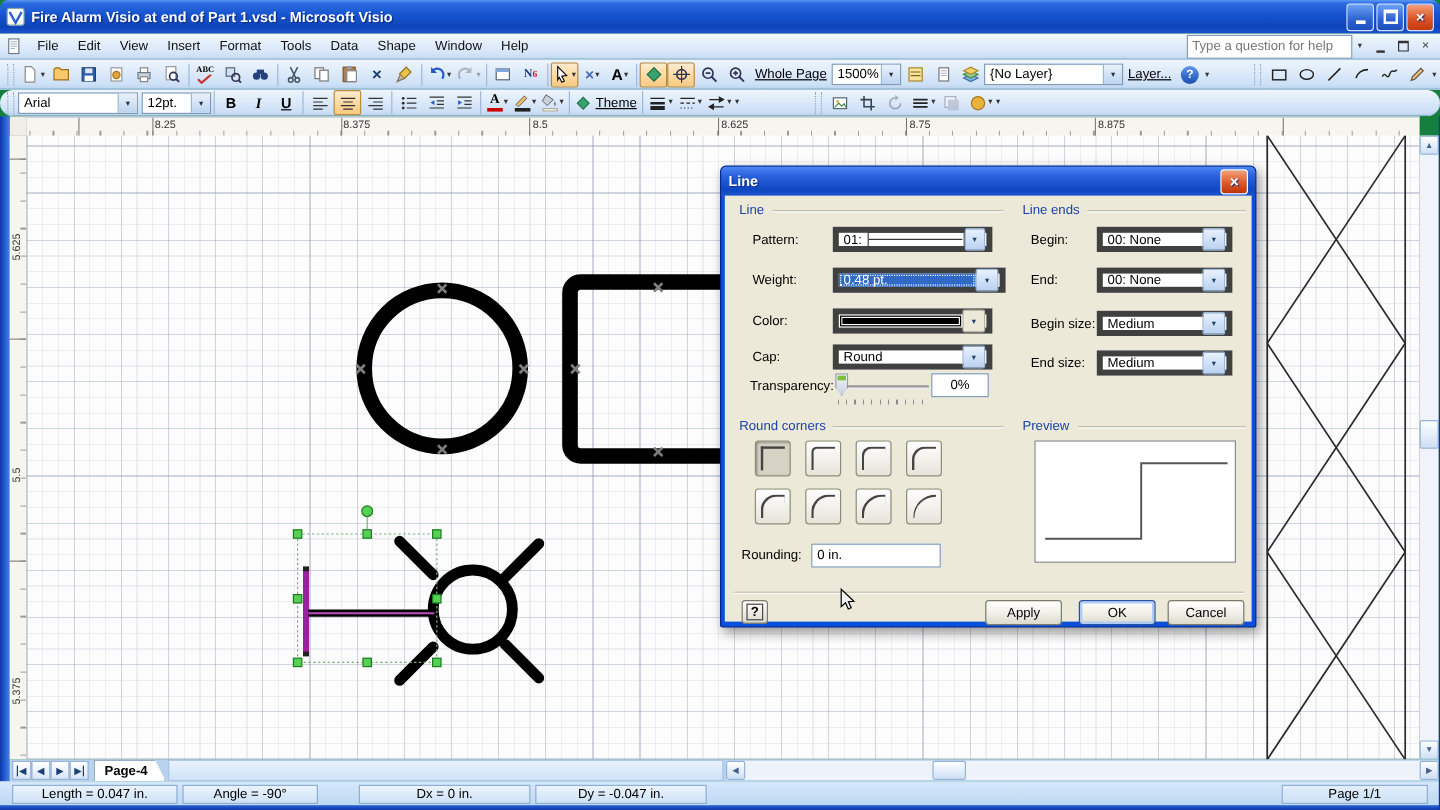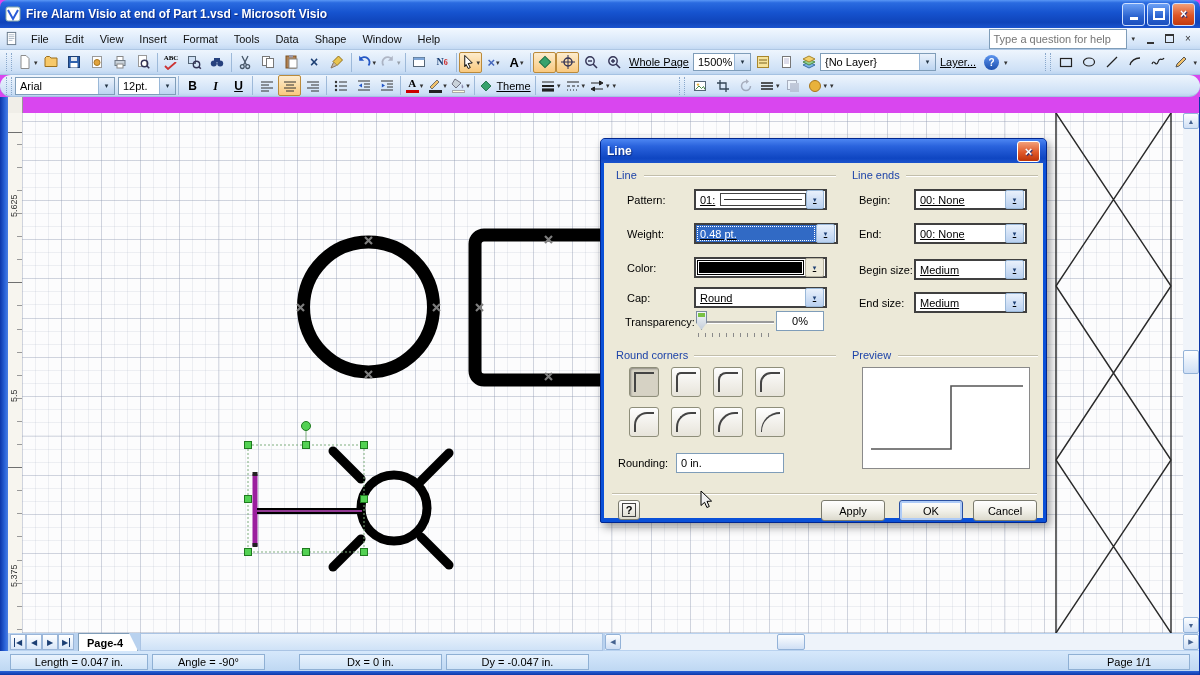--- a/index.html
+++ b/index.html
@@ -1,16 +1,16 @@
 <!DOCTYPE html>
 <html><head>
 <meta charset="utf-8">
 <style>
   html,body{margin:0;padding:0;background:#444;}
-  #win{position:relative;width:1200px;height:675px;font-family:"Liberation Sans","DejaVu Sans",sans-serif;font-size:11px;background:#d946ef;overflow:hidden;user-select:none;}
+  #win{position:relative;width:1200px;height:675px;font-family:"Liberation Sans","DejaVu Sans",sans-serif;font-size:11px;background:#15803d;overflow:hidden;user-select:none;}
   .abs{position:absolute;}
   
   .titlebar{left:0;top:0;width:1200px;height:28px;background:linear-gradient(#5a97f5 0%,#2a6be0 10%,#1653cf 45%,#0f44ba 80%,#1b54cf 100%);border-radius:7px 7px 0 0;display:flex;align-items:center;padding:0 5px;box-sizing:border-box;color:#fff;font-weight:bold;font-size:12px;text-shadow:1px 1px 1px #0a2a80;}
   .appicon{width:16px;height:16px;margin-right:5px;}
   .wbtns{margin-left:auto;display:flex;gap:2px;}
   .wbtn{width:21px;height:21px;border-radius:3px;border:1px solid #cfe0ff;display:flex;align-items:center;justify-content:center;color:#fff;background:linear-gradient(#6ba0f5,#2b63cf 60%,#1c4fbe);font-size:12px;line-height:1;}
   .wbtn.close{background:linear-gradient(#f2a079,#dd5526 55%,#c23a0e);}
   .minglyph{width:8px;height:3px;background:#fff;margin-top:9px;}
   .restglyph{width:8px;height:7px;border:2px solid #fff;border-top-width:3px;}
   
@@ -67,21 +67,21 @@
   .statusbar{left:0;top:651px;width:1200px;height:22px;background:linear-gradient(#d6e8fb,#bcd6f2);}
   .sbox{position:absolute;top:3px;height:16px;background:linear-gradient(#eaf3fd,#cfe3f7);border:1px solid #8fb0d4;display:flex;align-items:center;justify-content:center;box-sizing:border-box;}
   
   .dialog{left:600px;top:138px;width:447px;height:385px;z-index:50;background:#0a50d8;border:1px solid #01268f;border-radius:5px 5px 2px 2px;box-shadow:3px 4px 10px rgba(0,0,0,.4);box-sizing:border-box;}
   .dtitle{height:24px;border-radius:4px 4px 0 0;background:linear-gradient(#4d86f2 0%,#2a63dd 30%,#0f46c2 80%,#1a53cc 100%);display:flex;align-items:center;color:#fff;font-weight:bold;font-size:12px;padding:0 6px;text-shadow:1px 1px 1px #0a2a80;}
   .dclose{margin-left:auto;width:21px;height:19px;border:1px solid #fff;border-radius:3px;background:linear-gradient(#f2a079,#e0592a 55%,#bd3408);display:flex;align-items:center;justify-content:center;color:#fff;font-weight:bold;font-size:13px;line-height:1;}
   .dbody{position:relative;margin:0 3px 3px 3px;height:355px;background:#ece9d8;font-size:11px;color:#000;}
   .glabel{position:absolute;color:#1d43a8;}
   .grule{position:absolute;height:1px;background:#c2beab;box-shadow:0 1px 0 #fff;}
   .dlab{position:absolute;color:#000;}
-  .xcombo{position:absolute;height:21px;background:#fff;border:2px solid #404040;display:flex;align-items:center;box-sizing:border-box;text-decoration:underline;}
+  .xcombo{position:absolute;height:21px;background:#fff;border:5px solid #404040;display:flex;align-items:center;box-sizing:border-box;}
   .xcombo .txt{padding-left:4px;}
   .xcombo .arrow{margin-left:auto;width:17px;height:17px;margin-right:1px;background:linear-gradient(#e9f1fc,#bad1f0);border:1px solid #9ab8d8;border-radius:2px;display:flex;align-items:center;justify-content:center;font-size:7px;color:#1c3f74;}
   .sel{background:#316ac5;color:#fff;outline:1px dotted #fff;outline-offset:-2px;flex:1;align-self:stretch;display:flex;align-items:center;padding-left:4px;}
   .patbox{width:86px;height:11px;border:1px solid #444;margin-left:5px;display:flex;align-items:center;}
   .patbox i{display:block;width:78px;height:1px;background:#333;margin:0 auto;}
   .swatch{flex:1;align-self:stretch;margin:2px;background:#000;border:1px solid #fff;outline:1px solid #000;}
   .cornerbtn{position:absolute;width:30px;height:30px;background:linear-gradient(#fefefe,#e7e4da);border:1px solid #8e8e7a;border-radius:3px;display:flex;align-items:center;justify-content:center;box-sizing:border-box;}
   .cornerbtn.onc{background:#d6d2c4;box-shadow:inset 1px 1px 2px rgba(0,0,0,.35);}
   .cglyph{width:18px;height:18px;border-top:2px solid #444;border-left:2px solid #444;}
   .dbtn{position:absolute;width:64px;height:21px;background:linear-gradient(#ffffff,#f2f1ea 50%,#dcdacd);border:1px solid #7b7b6e;border-radius:3px;display:flex;align-items:center;justify-content:center;box-sizing:border-box;}
@@ -528,20 +528,28 @@
     <span class="tbtn">
         <svg class="ic" width="16" height="16" viewBox="0 0 16 16">
           <circle cx="8" cy="8" r="5.5" fill="#e8b23c" stroke="#a8761c"></circle>
         </svg>
         <span class="dd">▾</span>
       </span>
     <span class="dd">▾</span>
   </div>
 
   <div class="abs rcorner"></div>
+  <div class="abs hruler">
+    <span class="hlab" style="left:107px">8.25</span>
+    <span class="hlab" style="left:264px">8.375</span>
+    <span class="hlab" style="left:422px">8.5</span>
+    <span class="hlab" style="left:579px">8.625</span>
+    <span class="hlab" style="left:736px">8.75</span>
+    <span class="hlab" style="left:893px">8.875</span>
+  </div>
   <div class="abs borderL"></div>
   <div class="abs vruler">
     <span class="vlab" style="top:92px">5.625</span>
     <span class="vlab" style="top:277px">5.5</span>
     <span class="vlab" style="top:462px">5.375</span>
   </div>
 
   <div class="abs canvas">
     <svg width="1161" height="520" viewBox="0 0 1161 520">
 

